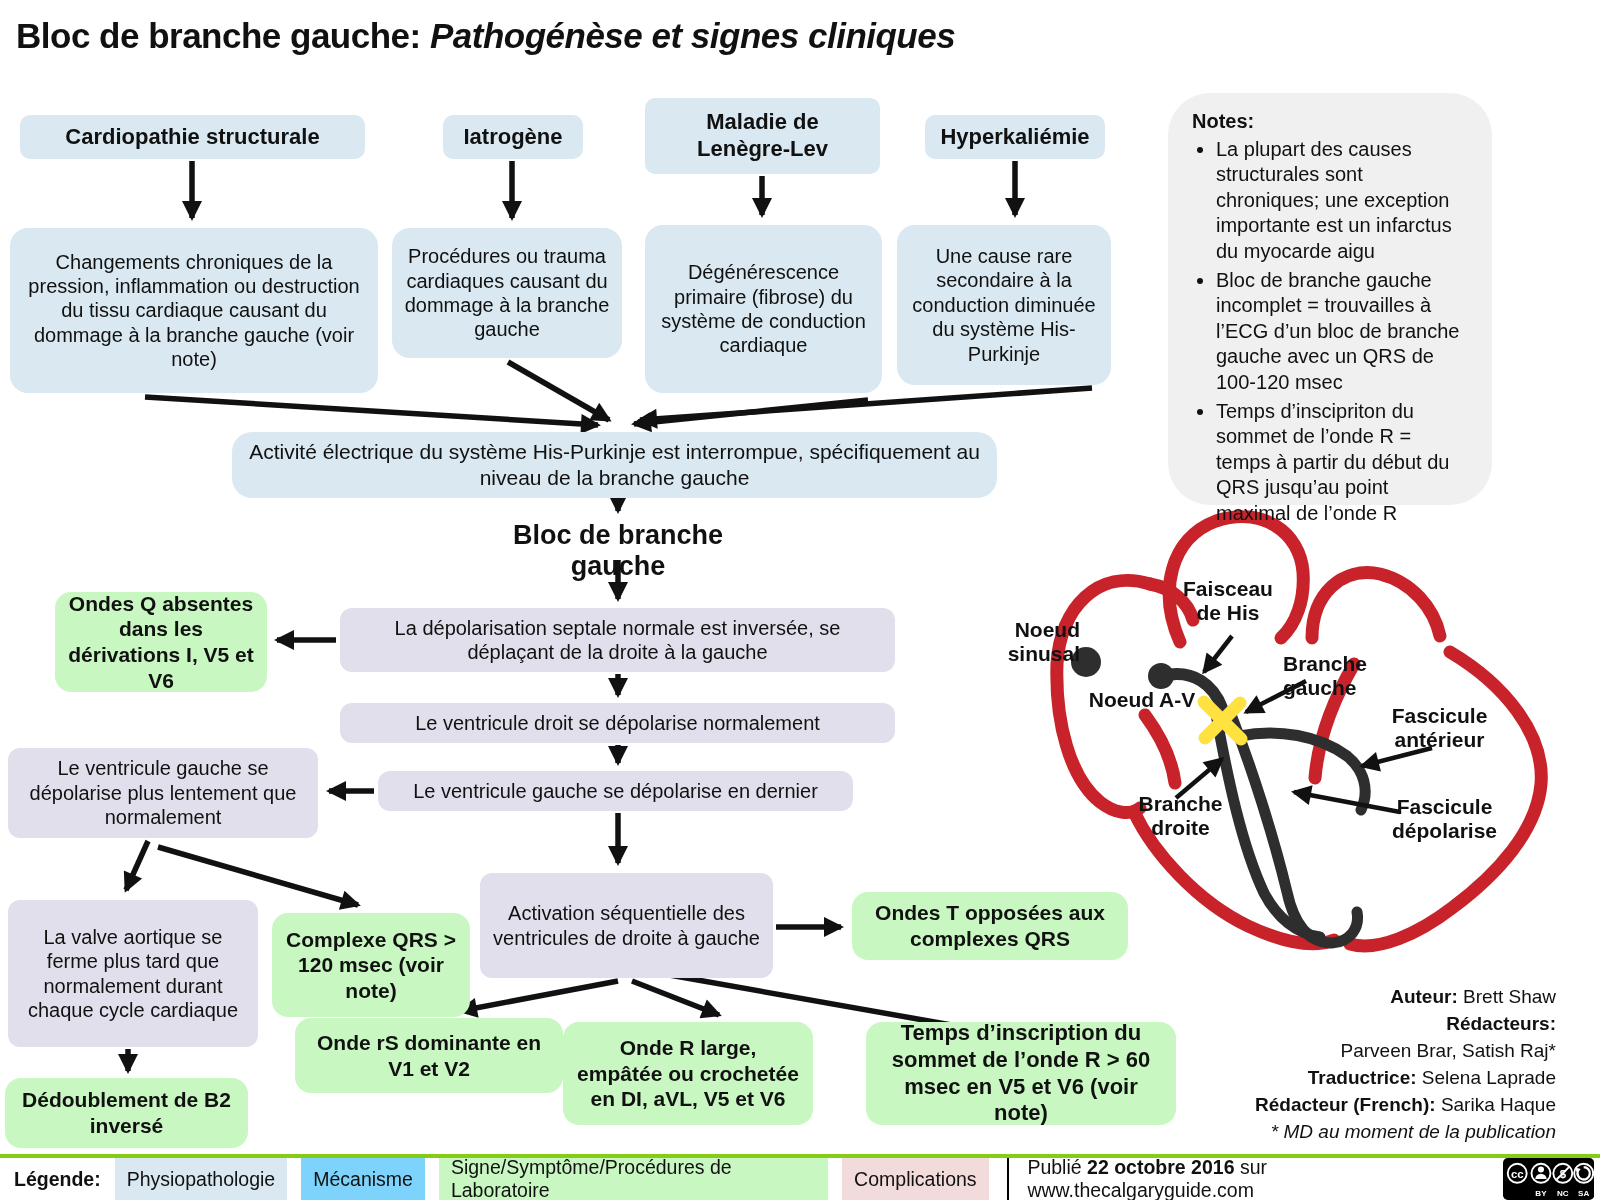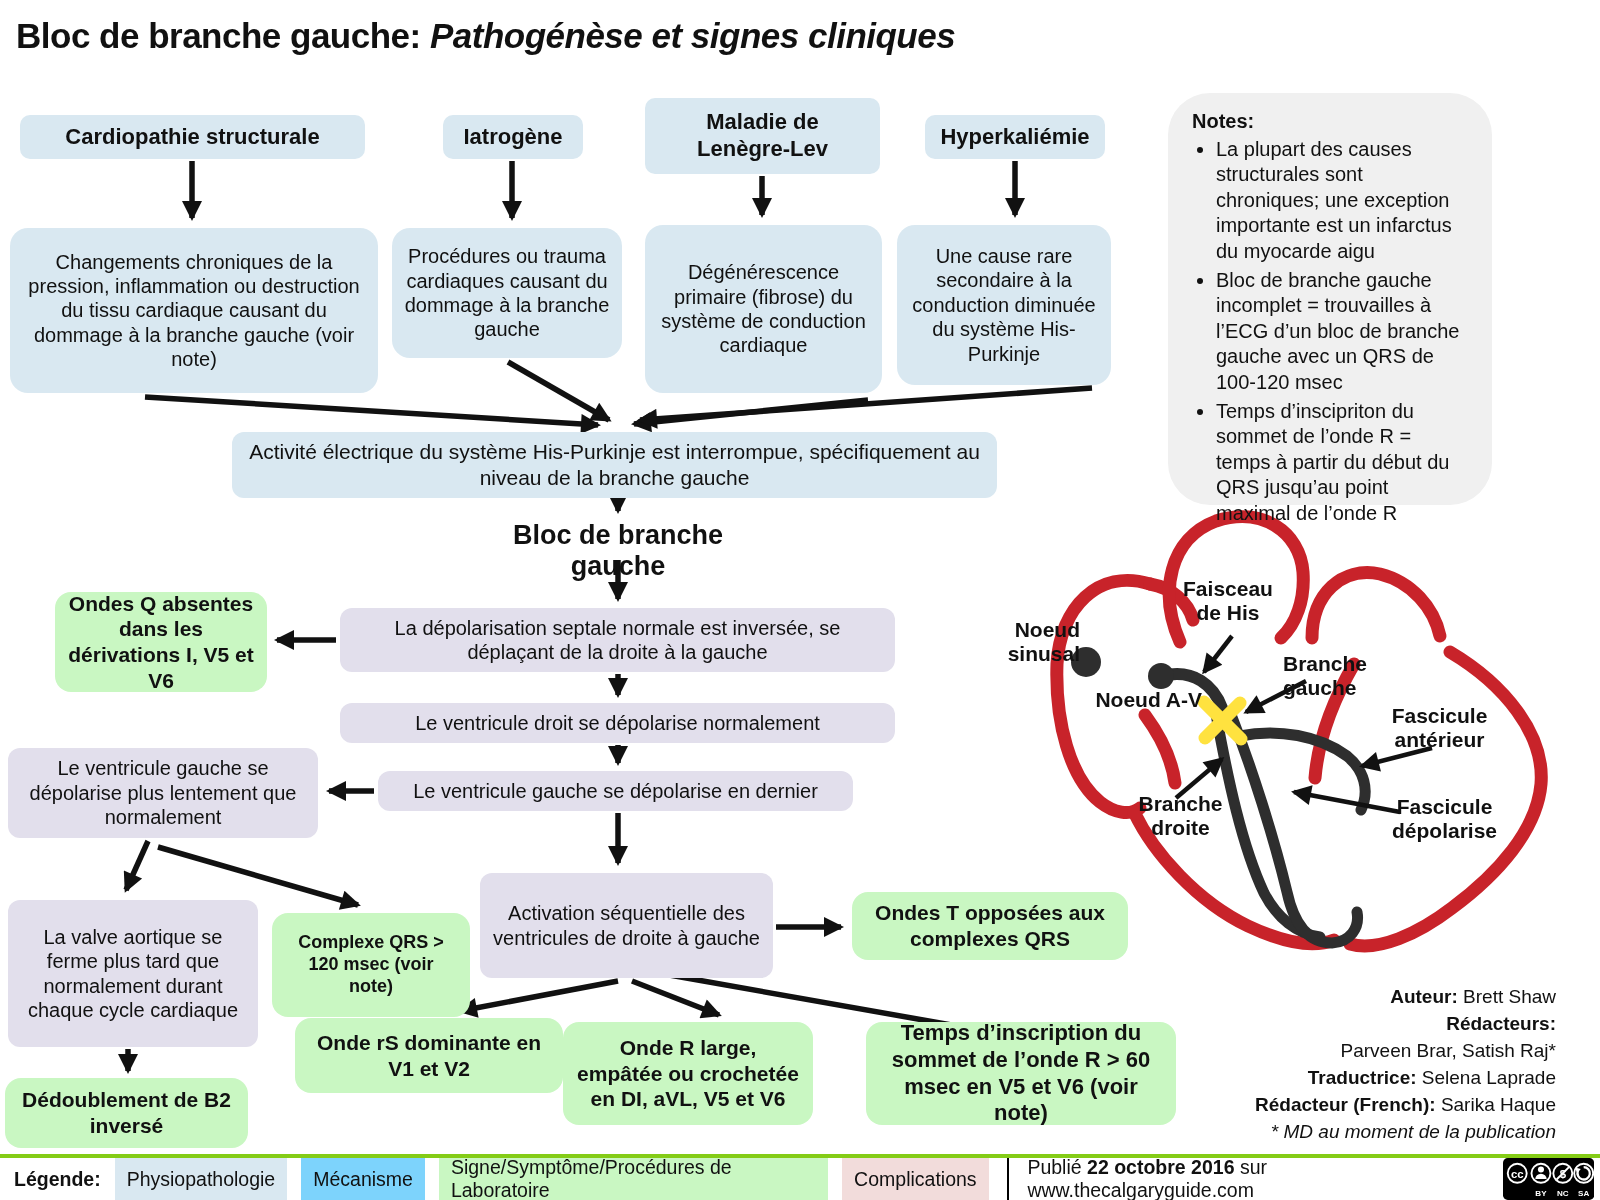--- a/index.html
+++ b/index.html
@@ -103,48 +103,48 @@
 <div class="box blue hdr" style="left:20px;top:115px;width:345px;height:44px;">Cardiopathie structurale</div>
 <div class="box blue hdr" style="left:443px;top:115px;width:140px;height:44px;">Iatrogène</div>
 <div class="box blue hdr" style="left:645px;top:98px;width:235px;height:76px;">Maladie de Lenègre-Lev</div>
 <div class="box blue hdr" style="left:925px;top:115px;width:180px;height:44px;">Hyperkaliémie</div>
 
 <div class="box blue desc" style="left:10px;top:228px;width:368px;height:165px;">Changements chroniques de la pression, inflammation ou destruction du tissu cardiaque causant du dommage à la branche gauche (voir note)</div>
 <div class="box blue desc" style="left:392px;top:228px;width:230px;height:130px;">Procédures ou trauma cardiaques causant du dommage à la branche gauche</div>
 <div class="box blue desc" style="left:645px;top:225px;width:237px;height:168px;">Dégénérescence primaire (fibrose) du système de conduction cardiaque</div>
 <div class="box blue desc" style="left:897px;top:225px;width:214px;height:160px;">Une cause rare secondaire à la conduction diminuée du système His-Purkinje</div>
 
-<div class="box blue" style="left:232px;top:432px;width:765px;height:66px;font-size:21px;border-radius:12px;">Activité électrique du système His-Purkinje est interrompue, spécifiquement au niveau de la branche gauche</div>
+<div class="box blue" style="left:232px;top:432px;width:765px;height:66px;font-size:21px;border-radius:20px;">Activité électrique du système His-Purkinje est interrompue, spécifiquement au niveau de la branche gauche</div>
 <div class="midhead">Bloc de branche gauche</div>
 <div class="box lav flowtxt" style="left:340px;top:608px;width:555px;height:64px;">La dépolarisation septale normale est inversée, se déplaçant de la droite à la gauche</div>
 <div class="box lav flowtxt" style="left:340px;top:703px;width:555px;height:40px;">Le ventricule droit se dépolarise normalement</div>
 <div class="box lav flowtxt" style="left:378px;top:771px;width:475px;height:40px;">Le ventricule gauche se dépolarise en dernier</div>
 <div class="box lav flowtxt" style="left:8px;top:748px;width:310px;height:90px;">Le ventricule gauche se dépolarise plus lentement que normalement</div>
 <div class="box lav flowtxt" style="left:480px;top:873px;width:293px;height:105px;">Activation séquentielle des ventricules de droite à gauche</div>
 <div class="box lav flowtxt" style="left:8px;top:900px;width:250px;height:147px;">La valve aortique se ferme plus tard que normalement durant chaque cycle cardiaque</div>
 
 <div class="box green" style="left:55px;top:592px;width:212px;height:100px;font-size:21px;">Ondes Q absentes dans les dérivations I, V5 et V6</div>
-<div class="box green" style="left:272px;top:913px;width:198px;height:104px;font-size:18px;">Complexe QRS &gt; 120 msec (voir note)</div>
+<div class="box green" style="left:272px;top:913px;width:198px;height:104px;font-size:21px;">Complexe QRS &gt; 120 msec (voir note)</div>
 <div class="box green" style="left:5px;top:1078px;width:243px;height:70px;font-size:21px;">Dédoublement de B2 inversé</div>
 <div class="box green" style="left:295px;top:1018px;width:268px;height:75px;font-size:21px;">Onde rS dominante en V1 et V2</div>
 <div class="box green" style="left:563px;top:1022px;width:250px;height:103px;font-size:21px;">Onde R large, empâtée ou crochetée en DI, aVL, V5 et V6</div>
 <div class="box green" style="left:866px;top:1022px;width:310px;height:103px;font-size:22px;">Temps d’inscription du sommet de l’onde R &gt; 60 msec en V5 et V6 (voir note)</div>
 <div class="box green" style="left:852px;top:892px;width:276px;height:68px;font-size:21px;">Ondes T opposées aux complexes QRS</div>
 
 <div class="notes">
   <div class="nh">Notes:</div>
   <ul>
     <li>La plupart des causes structurales sont chroniques; une exception importante est un infarctus du myocarde aigu</li>
     <li>Bloc de branche gauche incomplet = trouvailles à l’ECG d’un bloc de branche gauche avec un QRS de 100-120 msec</li>
     <li>Temps d’inscipriton du sommet de l’onde R = temps à partir du début du QRS jusqu’au point maximal de l’onde R</li>
   </ul>
 </div>
 
 <div class="hlabel" style="left:940px;top:618px;width:140px;text-align:right;">Noeud sinusal</div>
-<div class="hlabel" style="left:1082px;top:688px;width:120px;text-align:right;">Noeud A-V</div>
+<div class="hlabel" style="left:1082px;top:688px;width:120px;text-align:center;">Noeud A-V</div>
 <div class="hlabel" style="left:1176px;top:577px;width:104px;">Faisceau de His</div>
 <div class="hlabel" style="left:1283px;top:652px;width:160px;text-align:left;">Branche gauche</div>
 <div class="hlabel" style="left:1382px;top:704px;width:115px;">Fascicule antérieur</div>
 <div class="hlabel" style="left:1128px;top:792px;width:105px;">Branche droite</div>
 <div class="hlabel" style="left:1382px;top:795px;width:125px;">Fascicule dépolarise</div>
 
 <div class="credits">
   <div><b>Auteur:</b> <span>Brett Shaw</span></div>
   <div><b>Rédacteurs:</b></div>
   <div>Parveen Brar, Satish Raj*</div>

